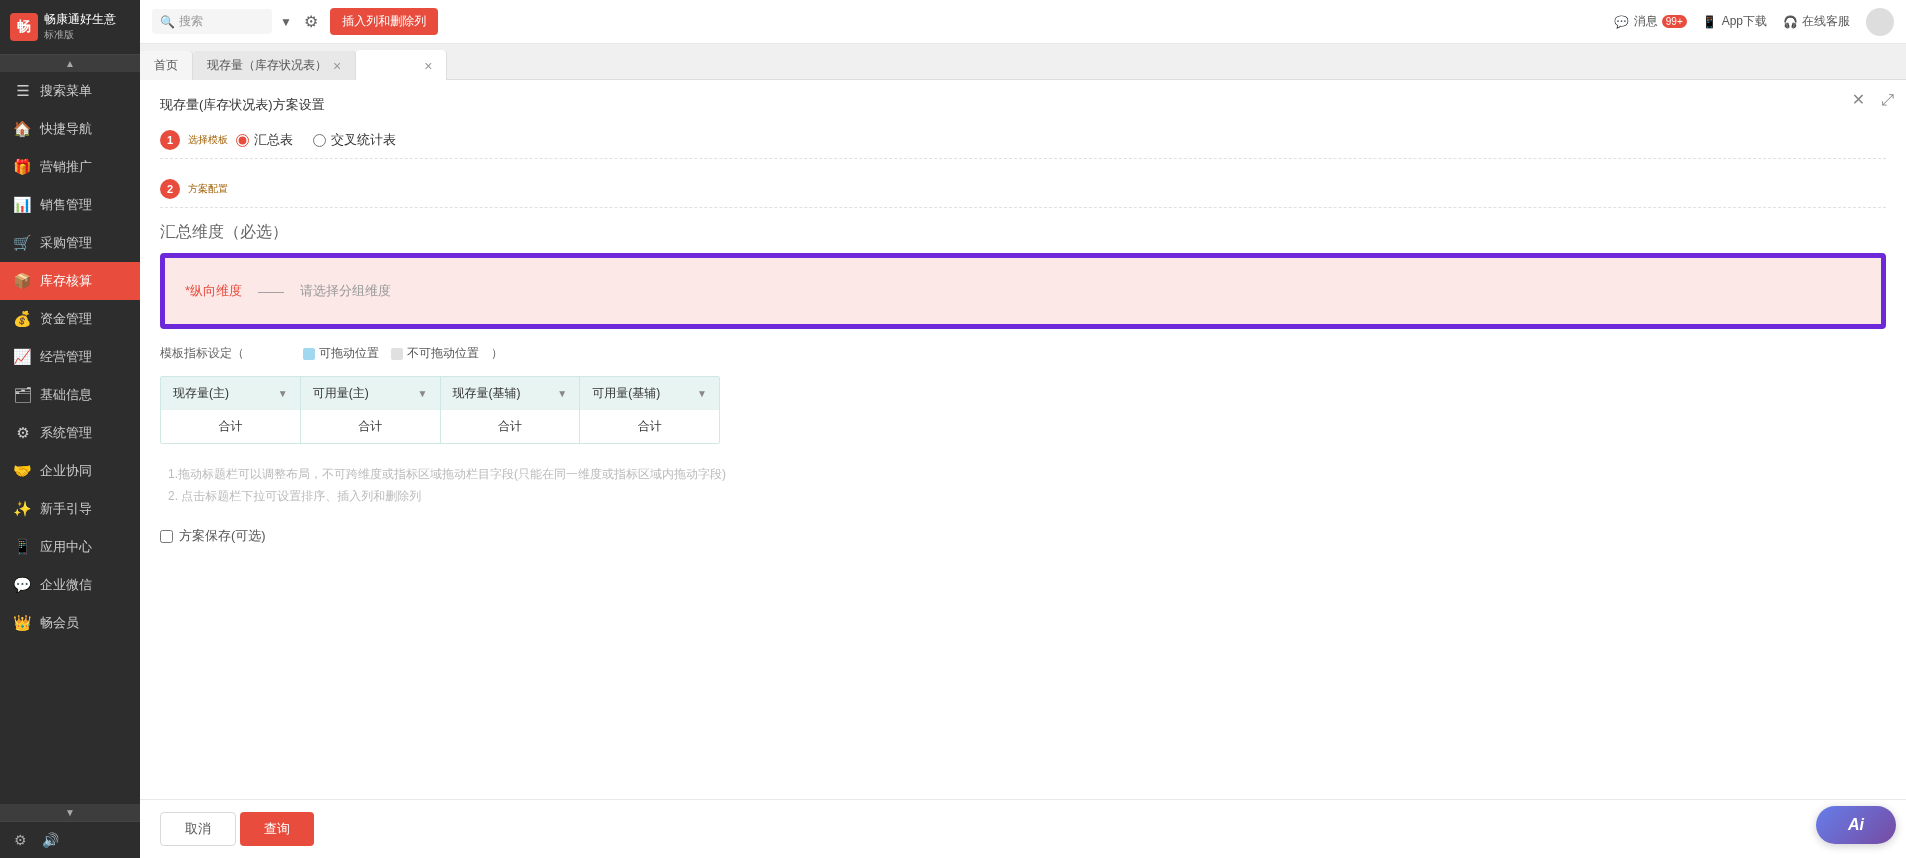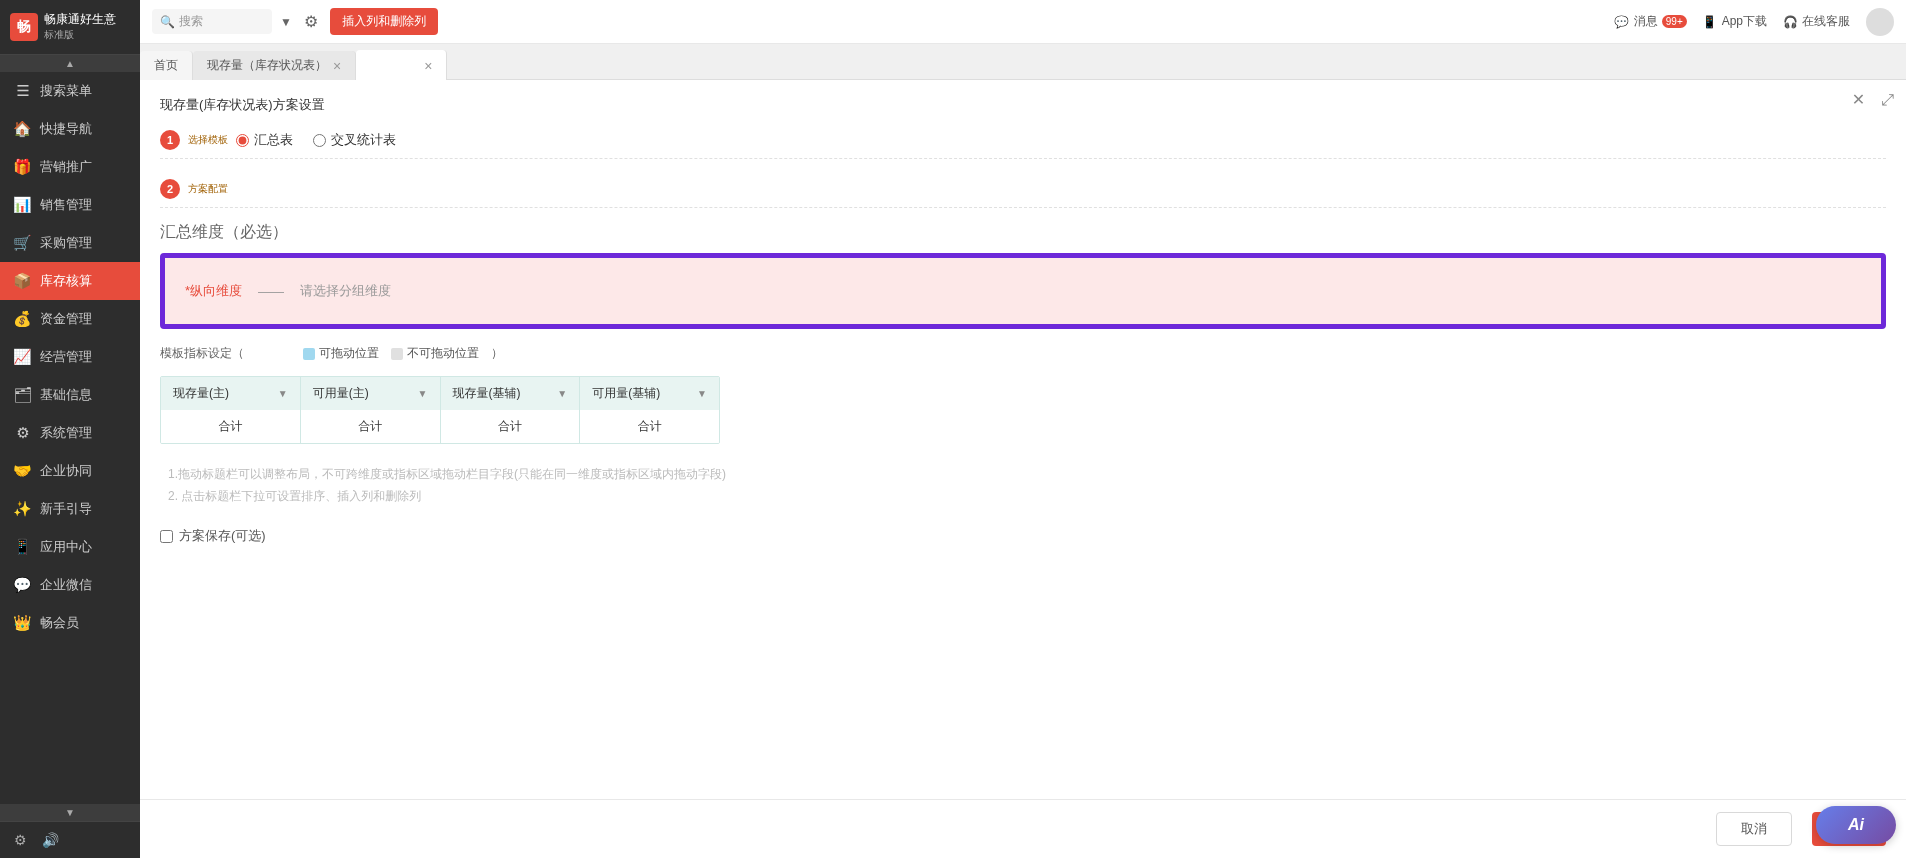--- a/index.html
+++ b/index.html
@@ -391,22 +391,22 @@
     .save-option-label { font-size: 13px; color: #555; }
 
     
     .action-bar {
       position: sticky;
       bottom: 0;
       background: #fff;
       border-top: 1px solid #e8e8e8;
       padding: 12px 20px;
       display: flex;
-      justify-content: flex-end;
-      gap: 20px;
+      justify-content: flex-start;
+      gap: 4px;
     }
     .btn-cancel {
       background: #fff;
       border: 1px solid #d9d9d9;
       border-radius: 4px;
       padding: 7px 24px;
       font-size: 13px;
       color: #555;
       cursor: pointer;
     }

